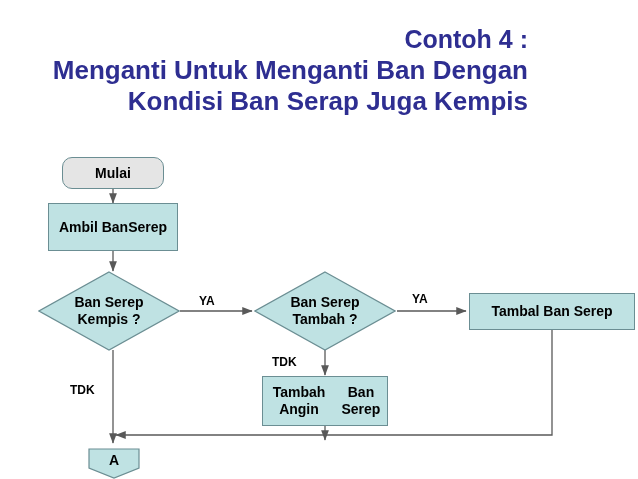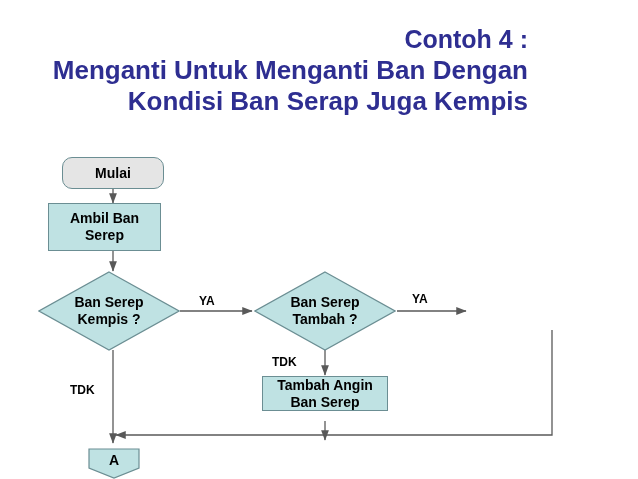--- a/index.html
+++ b/index.html
@@ -147,21 +147,21 @@
       <path d="M552,330 L552,435 L116,435" marker-end="url(#arr)"></path>
 
       <line x1="113" y1="350" x2="113" y2="443" marker-end="url(#arr)"></line>
     </g>
   </svg>
 
   <div class="node term" style="left:62px; top:157px; width:102px; height:32px;">
     <span>Mulai</span>
   </div>
 
-  <div class="node proc" style="left:48px; top:203px; width:113px; height:48px; flex-direction:column;">
+  <div class="node proc" style="left:48px; top:203px; width:130px; height:48px; ">
     <span>Ambil Ban</span>
     <span>Serep</span>
   </div>
 
   <div class="diamond-wrap" style="left:38px; top:271px; width:142px; height:80px;">
     <svg width="142" height="80" viewBox="0 0 142 80">
       <polygon points="71,1 141,40 71,79 1,40" fill="#bfe2e3" stroke="#6b8e93" stroke-width="1.2"></polygon>
     </svg>
     <div class="diamond-label" style="flex-direction:column;">
       <span>Ban Serep</span>
@@ -172,22 +172,25 @@
   <div class="diamond-wrap" style="left:254px; top:271px; width:142px; height:80px;">
     <svg width="142" height="80" viewBox="0 0 142 80">
       <polygon points="71,1 141,40 71,79 1,40" fill="#bfe2e3" stroke="#6b8e93" stroke-width="1.2"></polygon>
     </svg>
     <div class="diamond-label" style="flex-direction:column;">
       <span>Ban Serep</span>
       <span>Tambah ?</span>
     </div>
   </div>
 
-
-  <div class="node proc" style="left:262px; top:376px; width:126px; height:35px; flex-direction:column;">
+  <div class="node proc" style="left:469px; top:293px; width:166px; height:37px;">
+    <span>Tambal Ban Serep</span>
+  </div>
+
+  <div class="node proc" style="left:262px; top:376px; width:126px; height:50px; flex-direction:row;">
     <span>Tambah Angin</span>
     <span>Ban Serep</span>
   </div>
 
   <div class="conn-wrap" style="left:88px; top:448px; width:52px; height:31px;">
     <svg width="52" height="31" viewBox="0 0 52 31">
       <polygon points="1,1 51,1 51,20 26,30 1,20" fill="#bfe2e3" stroke="#6b8e93" stroke-width="1.2"></polygon>
     </svg>
     <div class="conn-label" style="height:24px;">A</div>
   </div>

